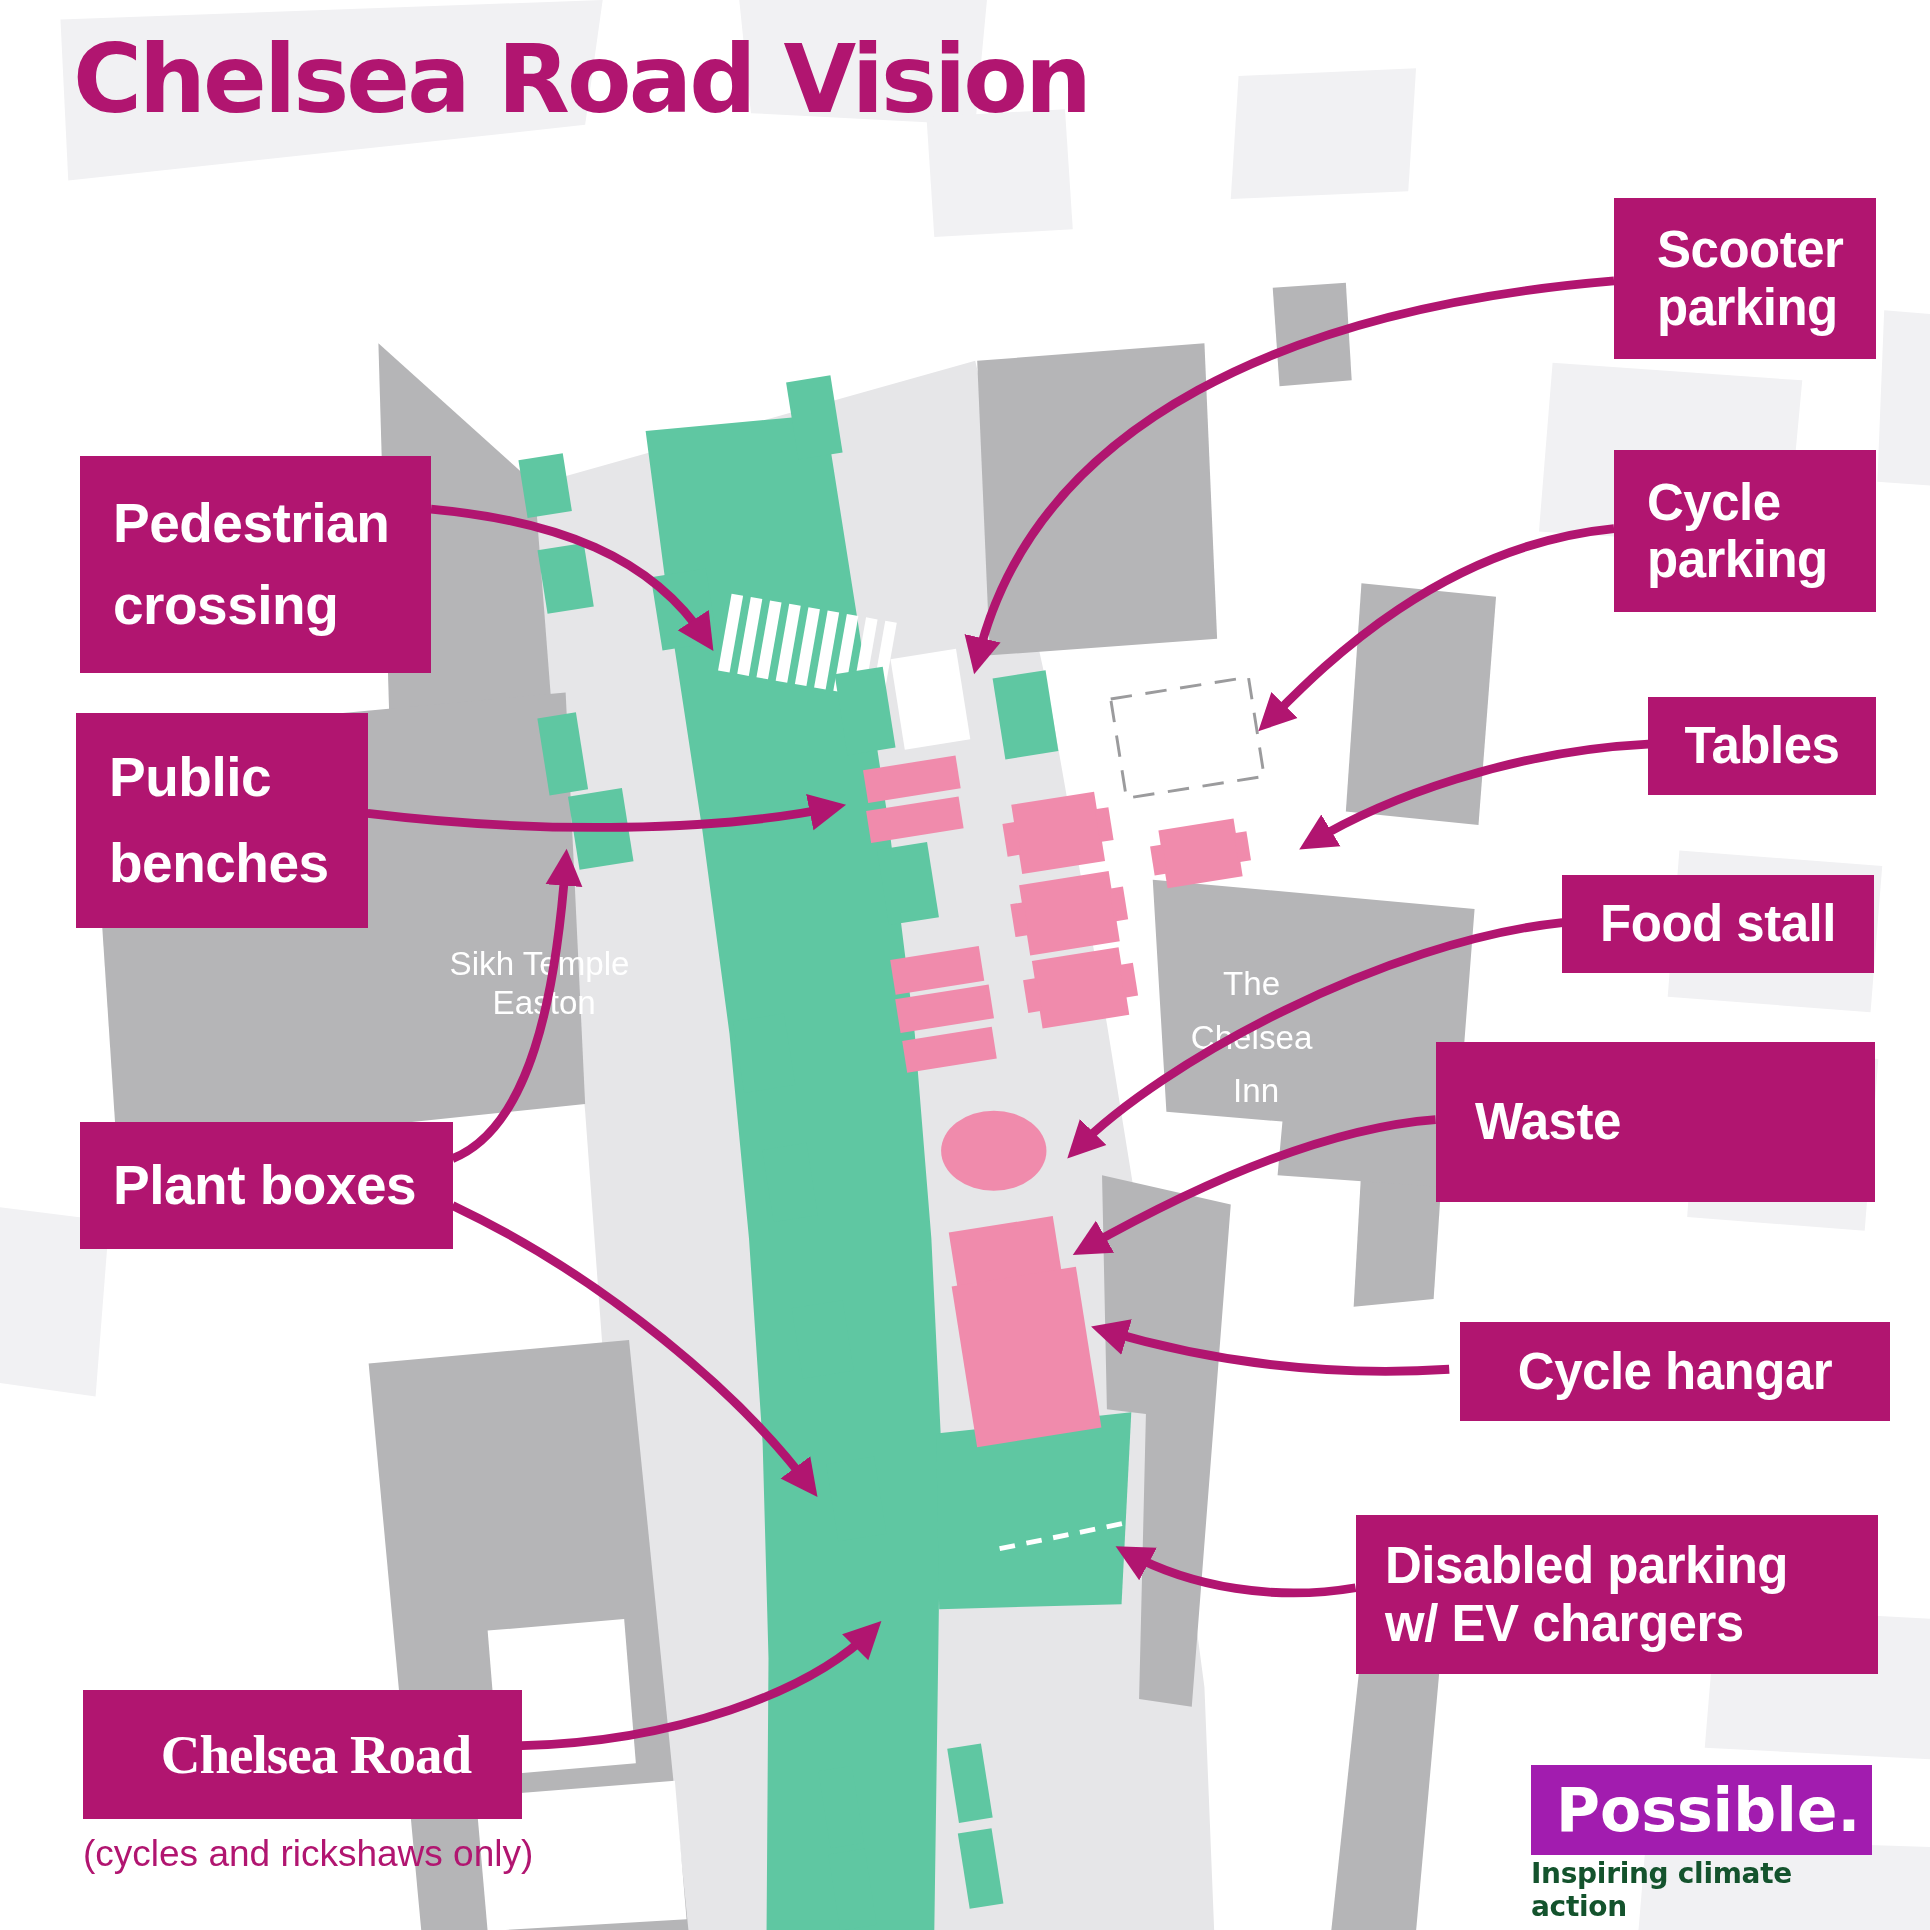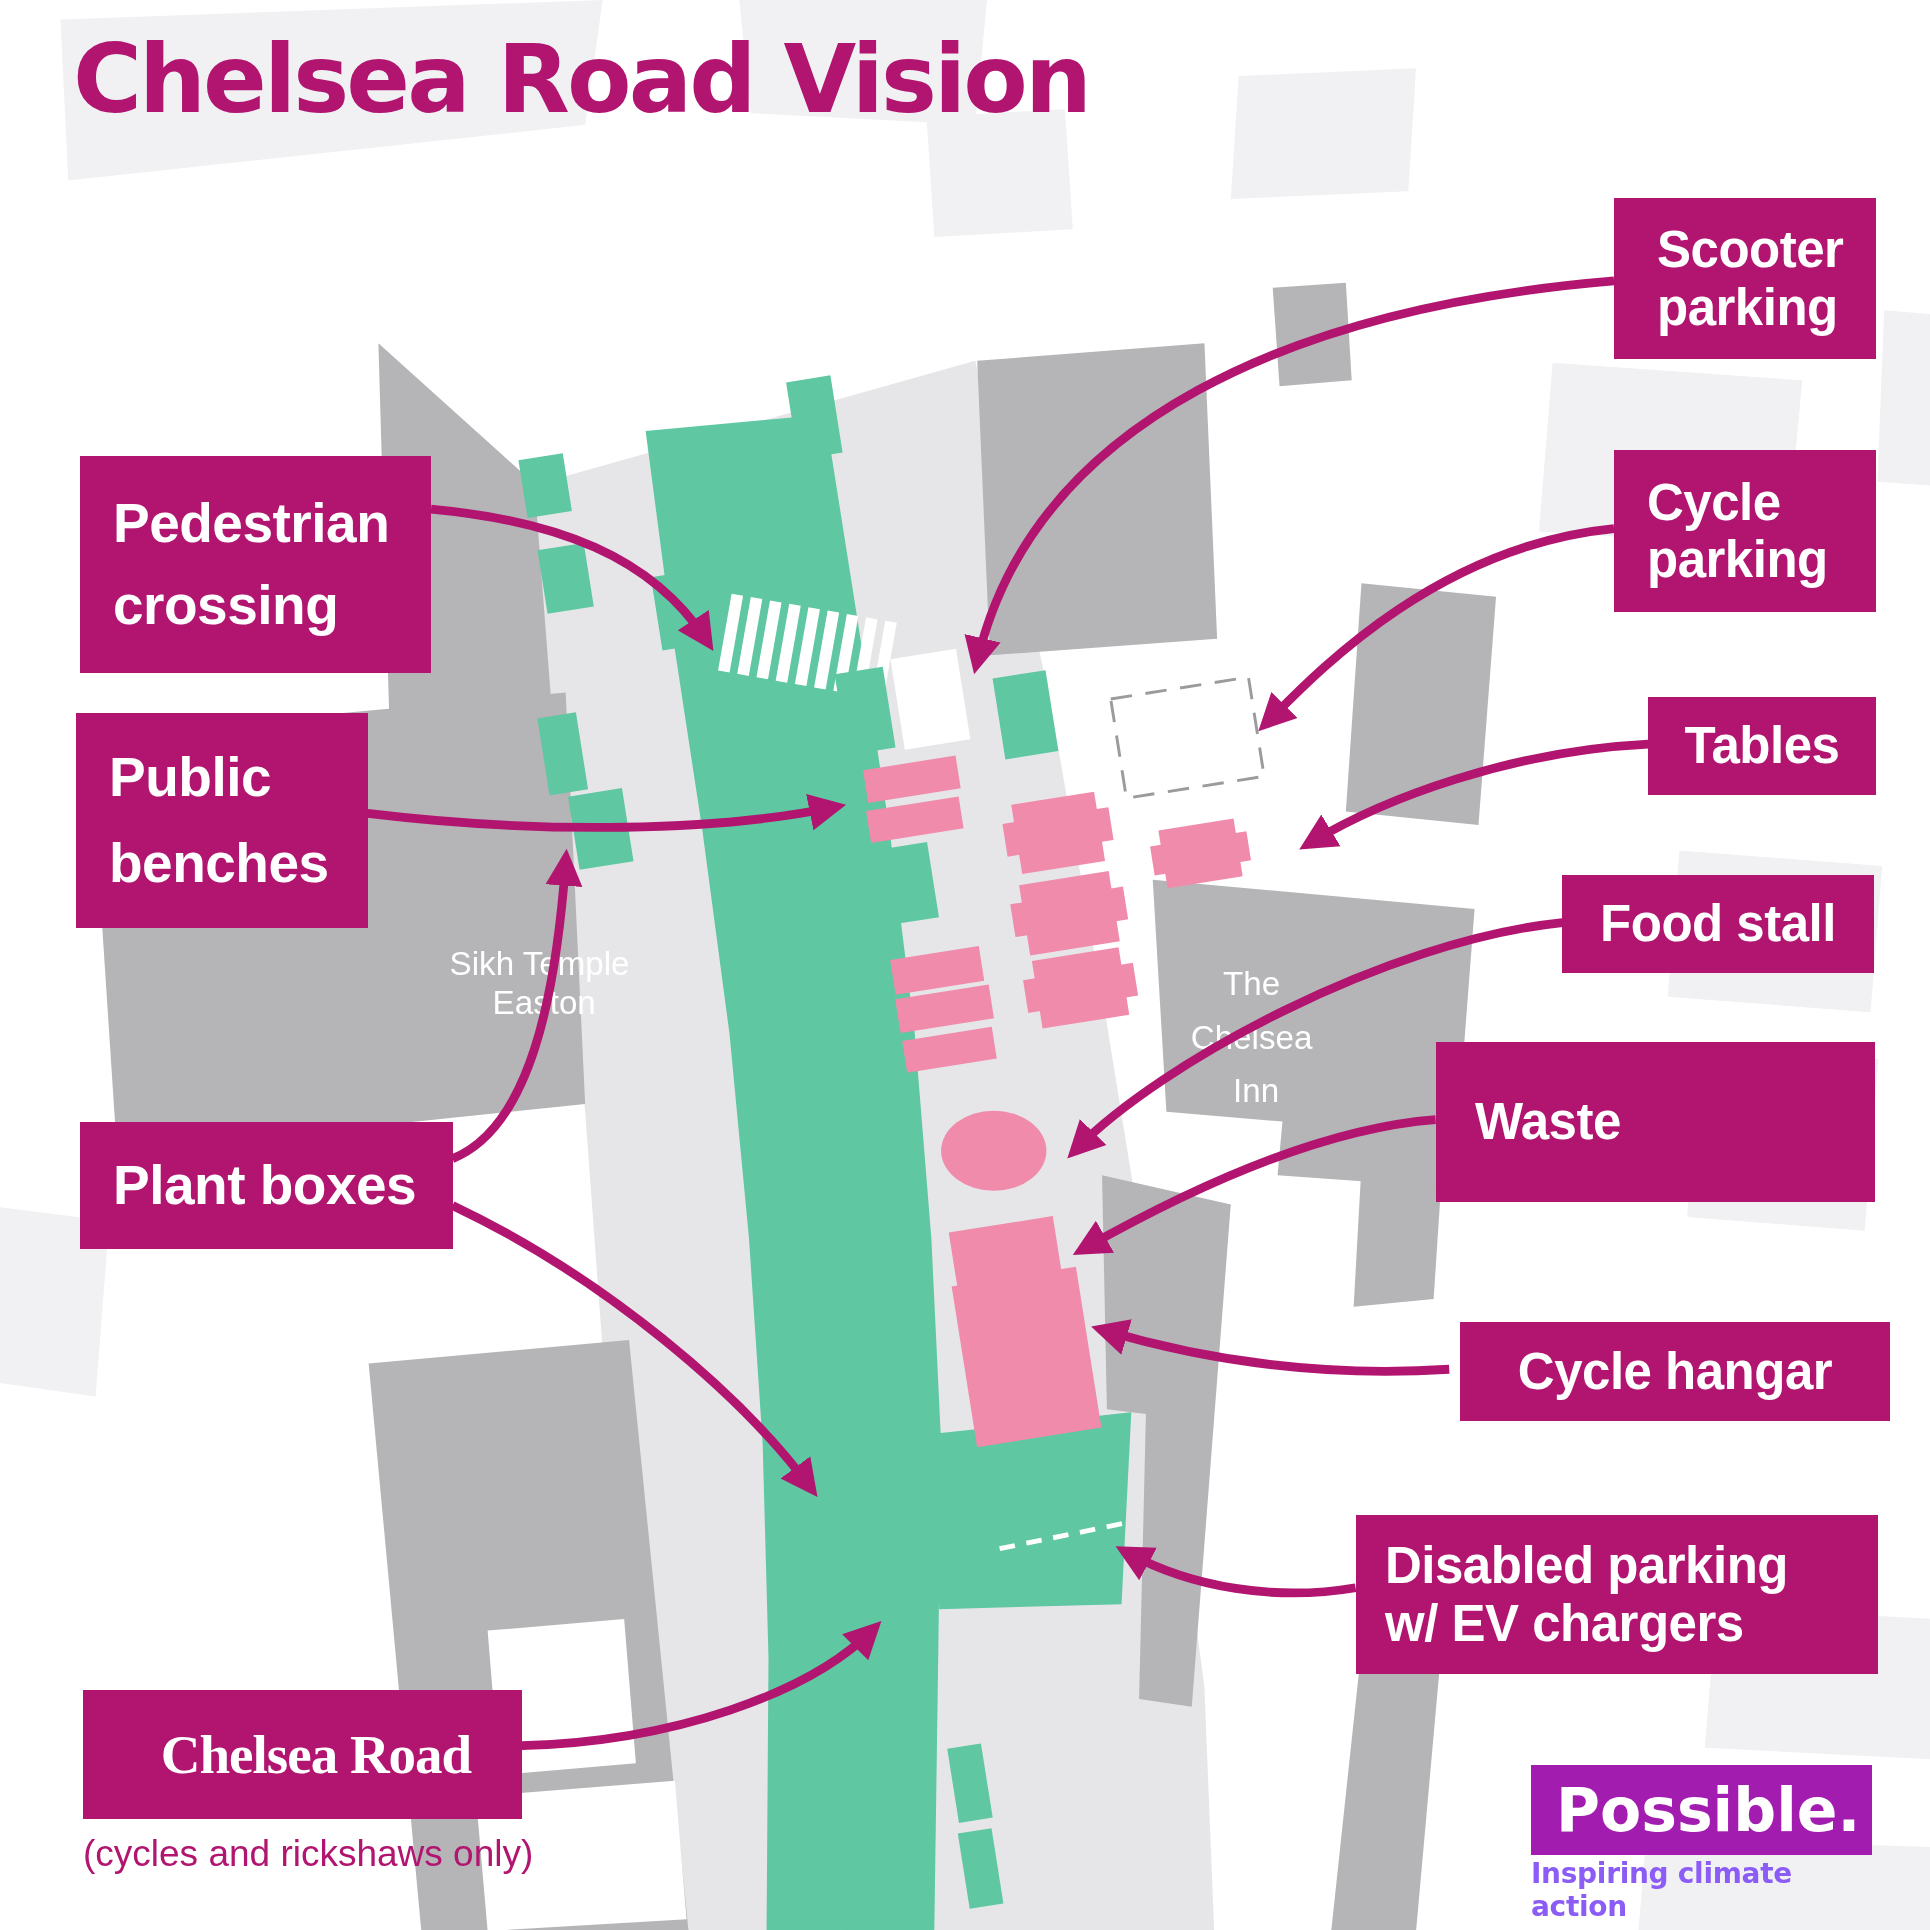--- a/index.html
+++ b/index.html
@@ -14,21 +14,21 @@
   .lbl-52{font-size:51px;}
   .lbl-56{font-size:55px;}
   #page-title{position:absolute;left:57px;top:25px;color:#b11570;font-weight:800;
               font-size:94px;letter-spacing:-2.9px;font-family:"DejaVu Sans","Liberation Sans",sans-serif;margin-left:16px;}
   #road-label{font-family:Liberation Serif, serif;font-size:55px;letter-spacing:-1px;text-align:center;}
   #road-sublabel{position:absolute;left:83px;top:1833px;color:#b11570;font-size:37px;
                  font-weight:500;letter-spacing:0px;}
   #brand-box{position:absolute;left:1531px;top:1765px;width:341px;height:90px;background:#a21caf;
              color:#ffffff;display:flex;align-items:center;padding-left:25px;box-sizing:border-box;
              font-weight:800;font-size:60px;font-family:"DejaVu Sans","Liberation Sans",sans-serif;}
-  #brand-tagline{position:absolute;left:1531px;top:1857px;width:343px;color:#8b5cf6;
+  #brand-tagline{position:absolute;left:1531px;top:1857px;width:343px;color:#14532d;
                  font-weight:bold;font-size:28px;letter-spacing:-0.3px;
                  font-family:"DejaVu Sans","Liberation Sans",sans-serif;}
   .map-text{fill:#ffffff;font-size:34px;font-weight:500;text-anchor:middle;
             font-family:"Liberation Sans","DejaVu Sans",sans-serif;}
 </style>
 </head>
 <body>
 
 <div id="canvas">
 

